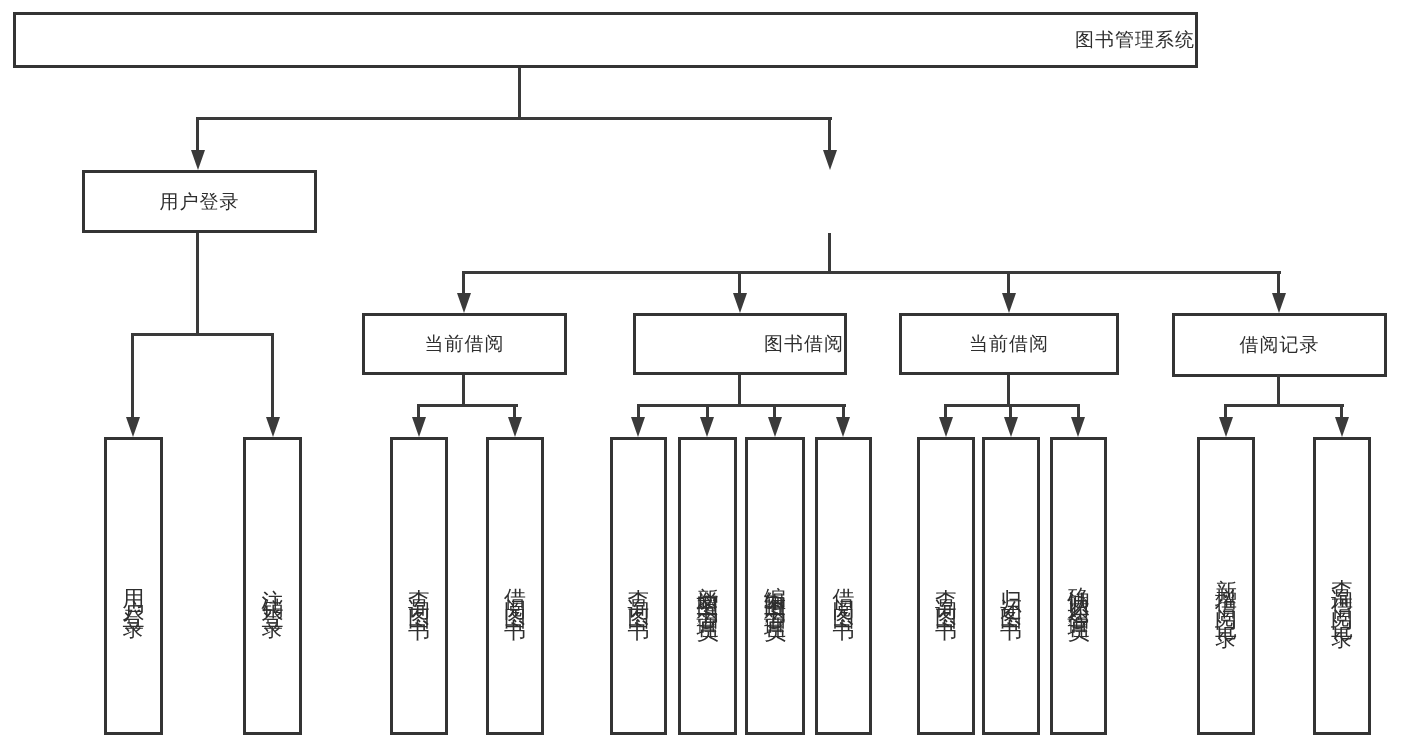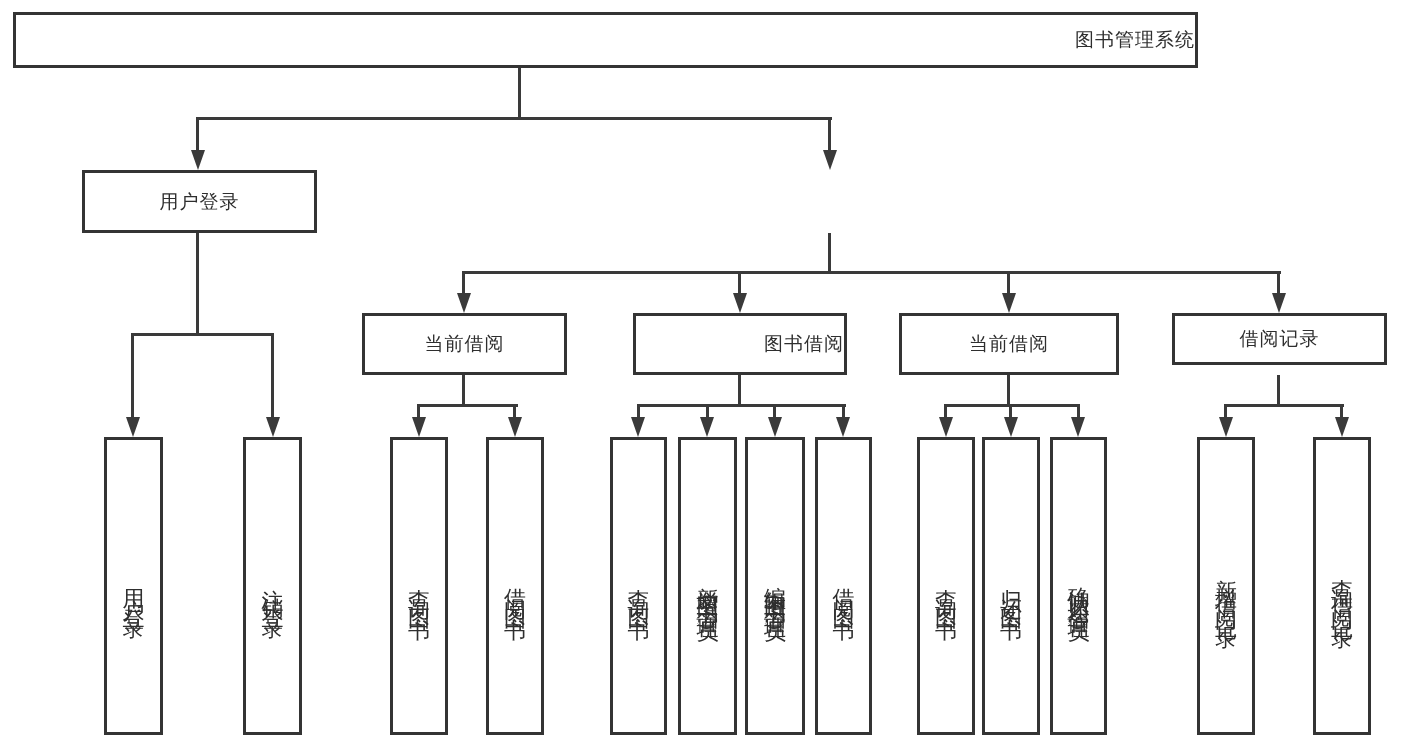--- a/index.html
+++ b/index.html
@@ -68,21 +68,21 @@
 
   <div class="node" style="left:362px;top:313px;width:205px;height:62px;">
     <span>当前借阅</span>
   </div>
   <div class="node" style="left:633px;top:313px;width:214px;height:62px;justify-content:flex-end;">
     <span>图书借阅</span>
   </div>
   <div class="node" style="left:899px;top:313px;width:220px;height:62px;">
     <span>当前借阅</span>
   </div>
-  <div class="node" style="left:1172px;top:313px;width:215px;height:52px;">
+  <div class="node" style="left:1172px;top:313px;width:215px;height:64px;">
     <span>借阅记录</span>
   </div>
 
   <div class="vline" style="left:462px;top:375px;height:31px;"></div>
   <div class="hline" style="left:417px;top:404px;width:101px;"></div>
   <div class="vline" style="left:417px;top:404px;height:15px;"></div>
   <div class="arrow" style="left:412px;top:417px;"></div>
   <div class="vline" style="left:513px;top:404px;height:15px;"></div>
   <div class="arrow" style="left:508px;top:417px;"></div>
 

